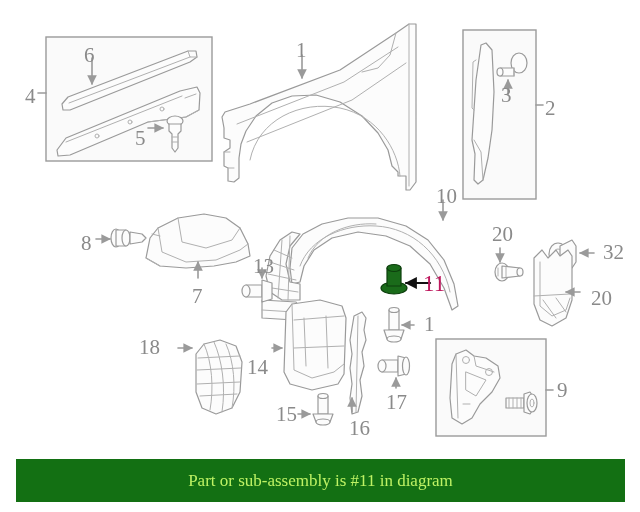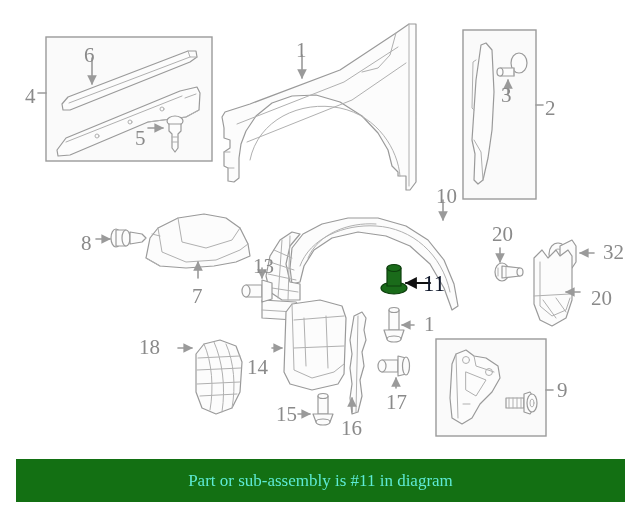--- a/index.html
+++ b/index.html
@@ -25,41 +25,41 @@
   .callout-label {
     position: absolute;
     font-family: "Liberation Serif", serif;
     font-size: 21px;
     color: #8a8a8a;
     line-height: 1;
     white-space: nowrap;
     user-select: none;
   }
   .callout-label.highlight {
-    color: #0f172a;
+    color: #be185d;
     font-size: 23px;
     font-weight: 400;
   }
   #notice-banner {
     position: absolute;
     left: 16px;
     top: 459px;
     width: 609px;
     height: 43px;
     background: #137013;
     display: flex;
     flex-direction: column;
     align-items: center;
     justify-content: center;
     box-sizing: border-box;
   }
   #notice-banner .banner-line {
     font-family: "Liberation Serif", serif;
     font-size: 17px;
-    color: #5eead4;
+    color: #bef264;
     line-height: 20px;
     text-align: center;
     white-space: nowrap;
   }
 </style>
 </head>
 <body>
 
 <div id="root">
 
@@ -296,21 +296,21 @@
   <div class="callout-label" style="left:84px;  top:45px;">6</div>
   <div class="callout-label" style="left:192px; top:286px;">7</div>
   <div class="callout-label" style="left:81px;  top:233px;">8</div>
   <div class="callout-label" style="left:557px; top:380px;">9</div>
   <div class="callout-label" style="left:436px; top:186px;">10</div>
   <div class="callout-label highlight" style="left:423px; top:272px;">11</div>
   <div class="callout-label" style="left:424px; top:314px;">1</div>
   <div class="callout-label" style="left:253px; top:256px;">13</div>
   <div class="callout-label" style="left:247px; top:357px;">14</div>
   <div class="callout-label" style="left:276px; top:404px;">15</div>
-  <div class="callout-label" style="left:341px; top:418px;">16</div>
+  <div class="callout-label" style="left:349px; top:418px;">16</div>
   <div class="callout-label" style="left:386px; top:392px;">17</div>
   <div class="callout-label" style="left:139px; top:337px;">18</div>
   <div class="callout-label" style="left:591px; top:288px;">20</div>
   <div class="callout-label" style="left:492px; top:224px;text-align:right;">20</div>
   <div class="callout-label" style="left:603px; top:242px;">32</div>
 
   <div id="notice-banner">
     <div class="banner-line">Part or sub-assembly is #11 in diagram</div>
   </div>
 

